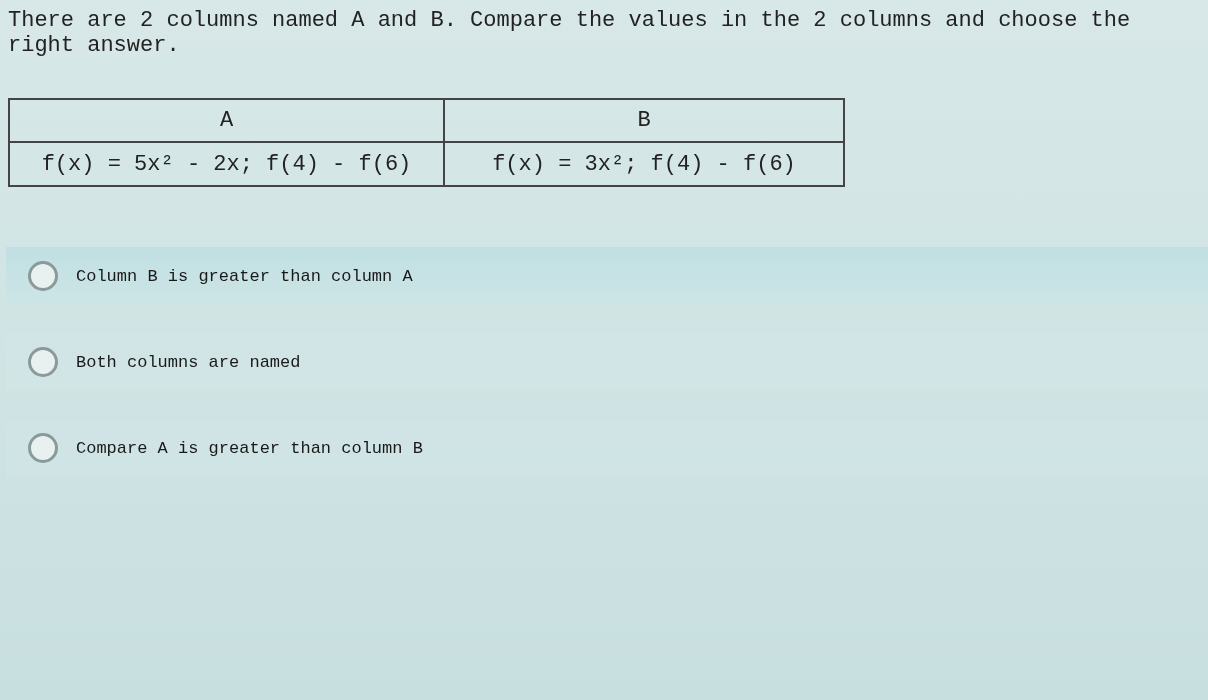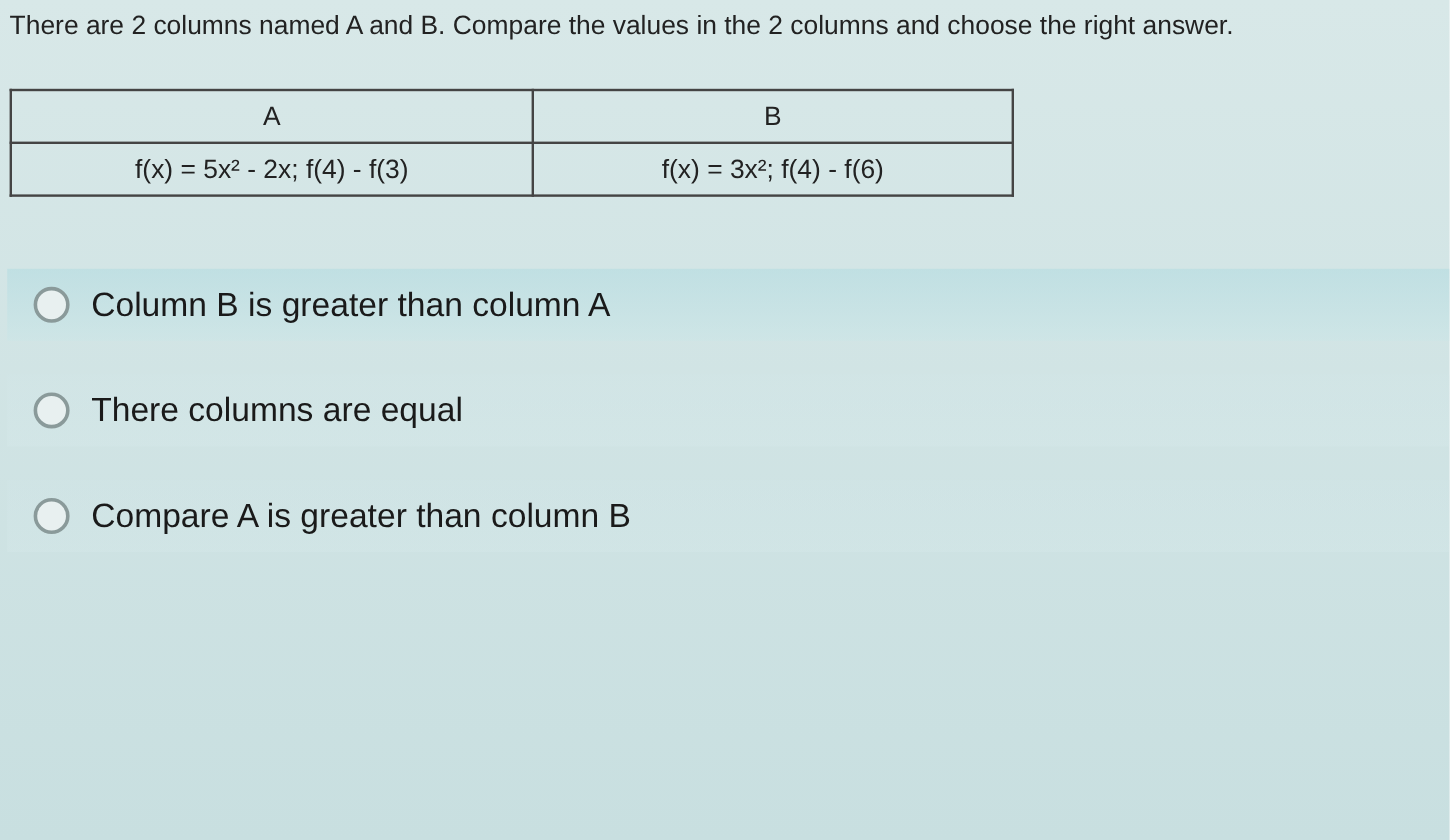--- a/index.html
+++ b/index.html
@@ -1,18 +1,19 @@
 <!DOCTYPE html>
 <html><head>
   <meta charset="utf-8">
   <style>
     * {
       margin: 0;
       padding: 0;
       box-sizing: border-box;
+      font-family: Liberation Mono, monospace;
     }
     body {
       font-family: Arial, sans-serif;
       background: linear-gradient(to bottom, #d8e8e8 0%, #c8dfe0 100%);
       width: 1208px;
       height: 700px;
       padding: 8px 0 0 6px;
       color: #1a1a1a;
       overflow: hidden;
     }
@@ -65,48 +66,48 @@
     }
     .radio {
       width: 30px;
       height: 30px;
       border-radius: 50%;
       border: 3px solid #8a9a9a;
       background: #e8f0f0;
       flex-shrink: 0;
     }
     .option-label {
-      font-size: 28px;
+      font-size: 17px;
       color: #1a1a1a;
     }
   </style>
 </head>
 <body>
 
 <div class="question-text">There are 2 columns named A and B. Compare the values in the 2 columns and choose the right answer.</div>
 
 <table class="table">
   <tbody>
       <tr>
     <td class="header-cell">A</td>
     <td class="header-cell b">B</td>
   </tr>
   <tr>
-    <td class="content-cell">f(x) = 5x² - 2x; f(4) - f(3)</td>
+    <td class="content-cell">f(x) = 5x² - 2x; f(4) - f(6)</td>
     <td class="content-cell">f(x) = 3x²; f(4) - f(6)</td>
   </tr>
 </tbody>
   </table>
 
 <div class="options">
   <div class="option">
     <div class="radio"></div>
     <div class="option-label">Column B is greater than column A</div>
   </div>
   <div class="option">
     <div class="radio"></div>
-    <div class="option-label">There columns are equal</div>
+    <div class="option-label">Both columns are named</div>
   </div>
   <div class="option">
     <div class="radio"></div>
     <div class="option-label">Compare A is greater than column B</div>
   </div>
 </div>
 
 </body></html>

